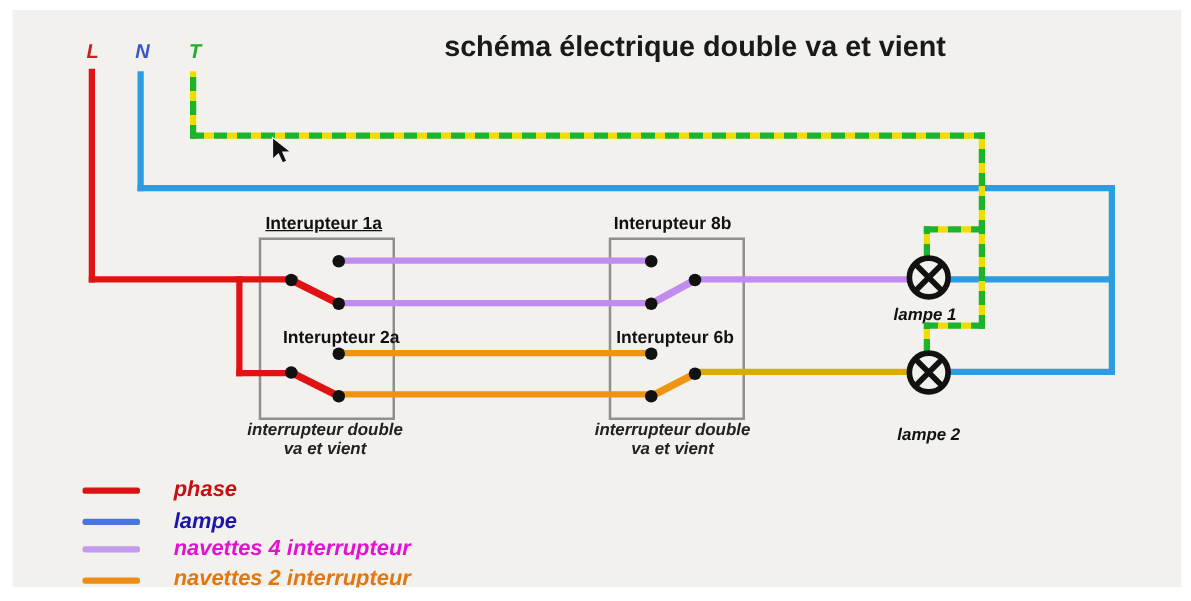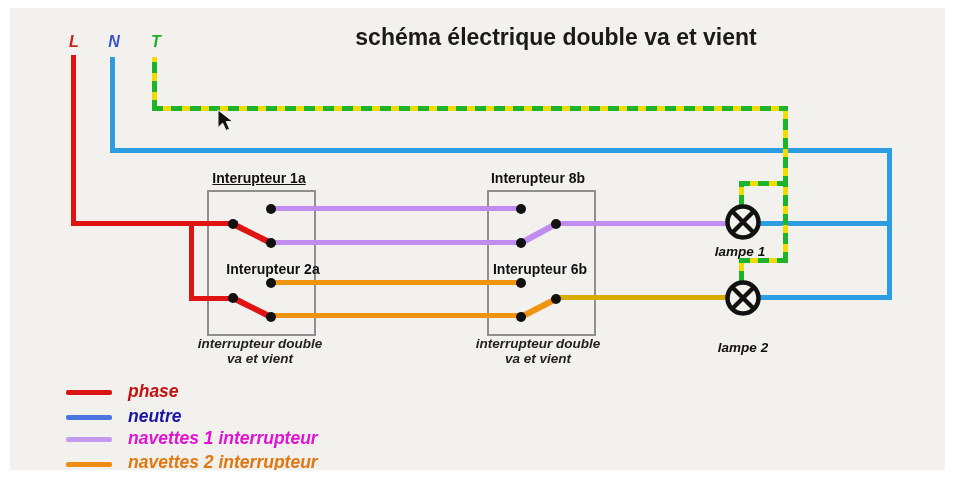--- a/index.html
+++ b/index.html
@@ -22,21 +22,21 @@
   .w-nav1{background:#c18cf0;}
   .w-nav2{background:#f0930f;}
   .w-gold{background:#d9ad00;}
   .w-earth-h{background:repeating-linear-gradient(90deg,#1db32a 0 11px,#f0dc00 11px 19px);}
   .w-earth-v{background:repeating-linear-gradient(0deg,#1db32a 0 11px,#f0dc00 11px 19px);}
   .legend-swatch{position:absolute;width:46px;height:5px;border-radius:2px;}
   .sw-phase{background:#d91414;}
   .sw-neutre{background:#4a74e0;}
   .sw-nav1{background:#c49af0;}
   .sw-nav2{background:#ef8d13;}
-  .legend-text{font-size:17.5px;font-weight:700;font-style:italic;}
+  .legend-text{font-size:17.5px;font-weight:700;font-style:italic;margin-left:11px;}
   .lg-phase{color:#c41111;}
   .lg-neutre{color:#1c16a8;}
   .lg-nav1{color:#e112d4;}
   .lg-nav2{color:#e2760f;}
   #overlay{position:absolute;left:0;top:0;pointer-events:none;}
   #bottomstrip{position:absolute;left:0;top:470px;width:953px;height:11px;background:#ffffff;}
 </style>
 </head>
 <body>
 
@@ -130,23 +130,23 @@
     </g>
 
     <path d="M 218 110 L 218 127.5 L 222.7 123.2 L 226 130.5 L 229.5 128.9 L 226.3 121.6 L 232.6 121.4 Z" fill="#111" stroke="#f3f1ee" stroke-width="1"></path>
   </svg>
 
   <div>
     <div class="legend-swatch sw-phase" style="left:66px;top:390px;"></div>
     <div class="lbl legend-text lg-phase" style="left:128px;top:381px;">phase</div>
 
     <div class="legend-swatch sw-neutre" style="left:66px;top:415px;"></div>
-    <div class="lbl legend-text lg-neutre" style="left:128px;top:406px;">neutre</div>
+    <div class="lbl legend-text lg-neutre" style="left:128px;top:406px;">lampe</div>
 
     <div class="legend-swatch sw-nav1" style="left:66px;top:437px;"></div>
-    <div class="lbl legend-text lg-nav1" style="left:128px;top:428px;">navettes 1 interrupteur</div>
+    <div class="lbl legend-text lg-nav1" style="left:128px;top:428px;">navettes 4 interrupteur</div>
 
     <div class="legend-swatch sw-nav2" style="left:66px;top:462px;"></div>
     <div class="lbl legend-text lg-nav2" style="left:128px;top:452px;">navettes 2 interrupteur</div>
   </div>
 
   <div id="bottomstrip"></div>
 </div>
 
 </body></html>

